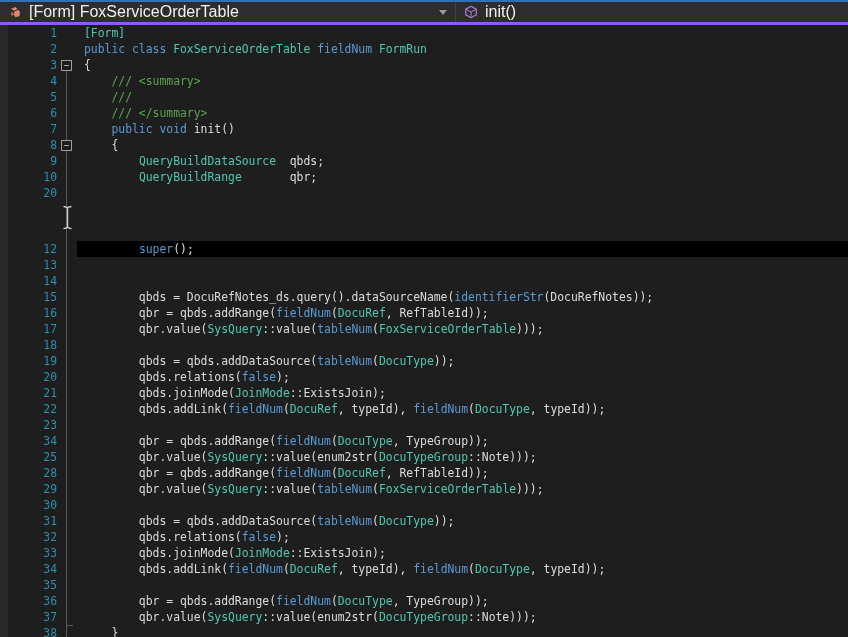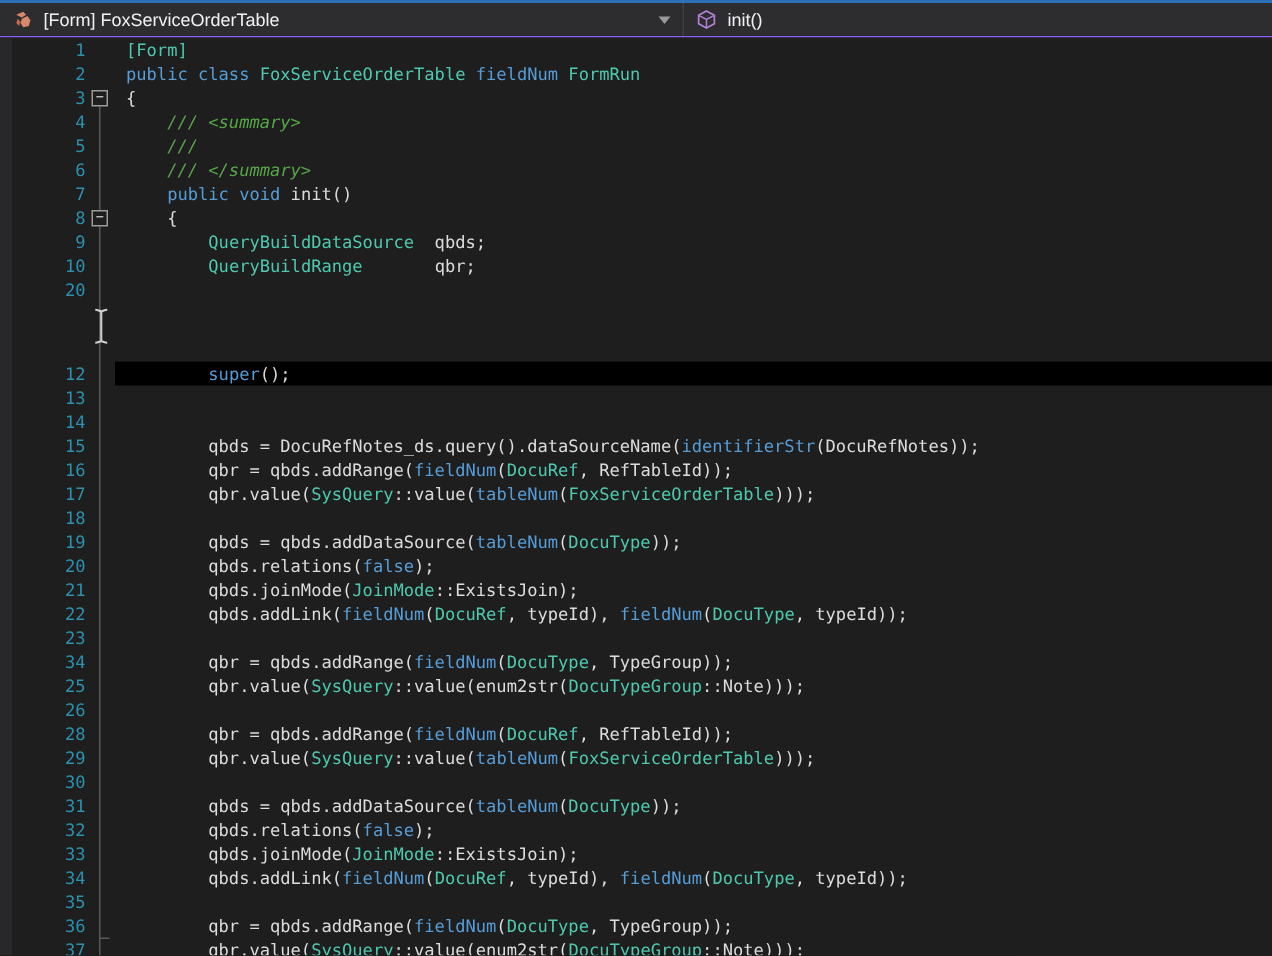--- a/index.html
+++ b/index.html
@@ -12,25 +12,25 @@
   }
 
   
   .accent-top {
     height: 2px; width: 100%;
     background: #2D72B8;
   }
   .navbar {
     height: 23px; width: 100%;
     background: #2D2D30;
-    border-bottom: 1px solid #8b5cf6;
+    border-bottom: 3px solid #8b5cf6;
     display: flex; align-items: stretch;
     box-sizing: border-box;
     color: #F1F1F1;
-    font-size: 12px;
+    font-size: 16px;
   }
   .nav-combo {
     display: flex; align-items: center;
     cursor: default;
   }
   .nav-combo.scope { width: 456px; border-right: 1px solid #3F3F46; box-sizing: border-box; }
   .nav-combo.member { flex: 1; }
   .nav-icon { width: 16px; height: 16px; margin: 0 6px 0 7px; flex: 0 0 auto; display: flex; align-items: center; justify-content: center; }
   .nav-label { white-space: nowrap; }
   .combo-arrow {
@@ -59,21 +59,21 @@
     margin-top: 40px;
   }
   .num {
     position: absolute; left: 0; width: 57px;
     text-align: right; color: #2B91AF;
   }
   .code { position: absolute; left: 84px; white-space: pre; color: #DCDCDC; }
   .tk-pl { color: #DCDCDC; }
   .tk-kw { color: #569CD6; }
   .tk-ty { color: #4EC9B0; }
-  .tk-cm { color: #57A64A; font-style: italic; }
+  .tk-cm { color: #57A64A; }
 
   
   .fold-guide {
     position: absolute; left: 66px; top: 44px; bottom: 0; width: 1px;
     background: #585858; z-index: 1;
   }
   .fold-tick {
     position: absolute; left: 66px; width: 7px; height: 1px;
     background: #585858; z-index: 1;
   }
@@ -216,24 +216,20 @@
       </div>
       <div class="code-row">
         <div class="num">34</div>
         <div class="code"><span class="tk-pl">        qbr = qbds.addRange(</span><span class="tk-kw">fieldNum</span><span class="tk-pl">(</span><span class="tk-ty">DocuType</span><span class="tk-pl">, TypeGroup));</span></div>
       </div>
       <div class="code-row">
         <div class="num">25</div>
         <div class="code"><span class="tk-pl">        qbr.value(</span><span class="tk-ty">SysQuery</span><span class="tk-pl">::value(enum2str(</span><span class="tk-ty">DocuTypeGroup</span><span class="tk-pl">::Note)));</span></div>
       </div>
       <div class="code-row">
-        <div class="num">26</div>
-        <div class="code"></div>
-      </div>
-      <div class="code-row">
         <div class="num">28</div>
         <div class="code"><span class="tk-pl">        qbr = qbds.addRange(</span><span class="tk-kw">fieldNum</span><span class="tk-pl">(</span><span class="tk-ty">DocuRef</span><span class="tk-pl">, RefTableId));</span></div>
       </div>
       <div class="code-row">
         <div class="num">29</div>
         <div class="code"><span class="tk-pl">        qbr.value(</span><span class="tk-ty">SysQuery</span><span class="tk-pl">::value(</span><span class="tk-kw">tableNum</span><span class="tk-pl">(</span><span class="tk-ty">FoxServiceOrderTable</span><span class="tk-pl">)));</span></div>
       </div>
       <div class="code-row">
         <div class="num">30</div>
         <div class="code"></div>

